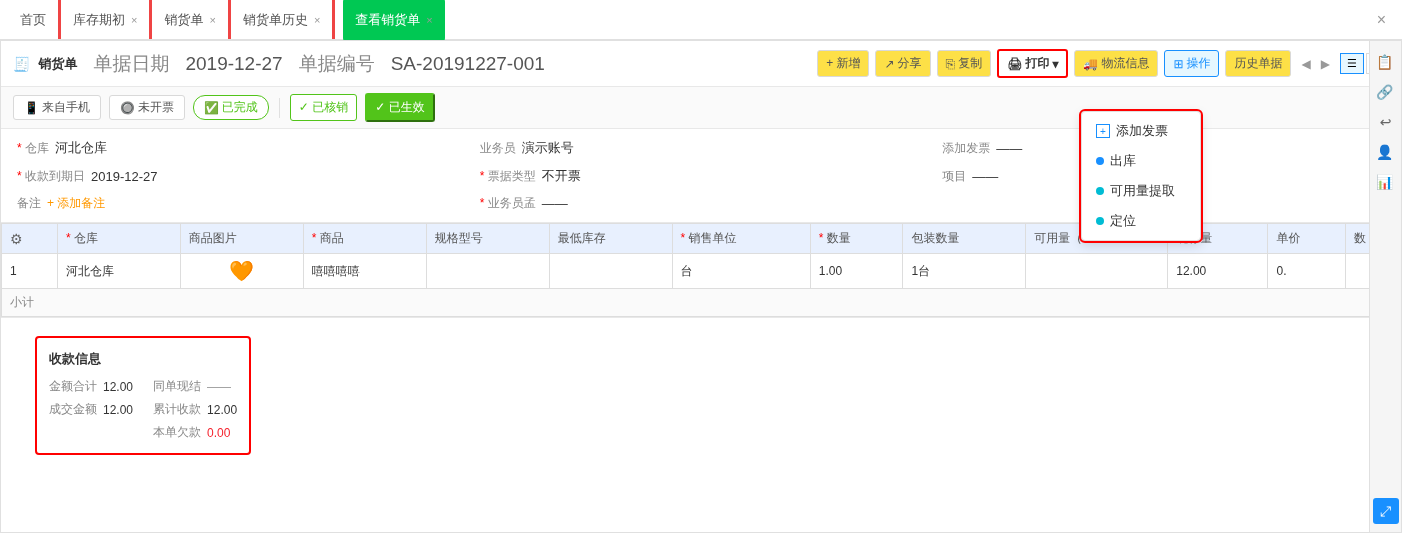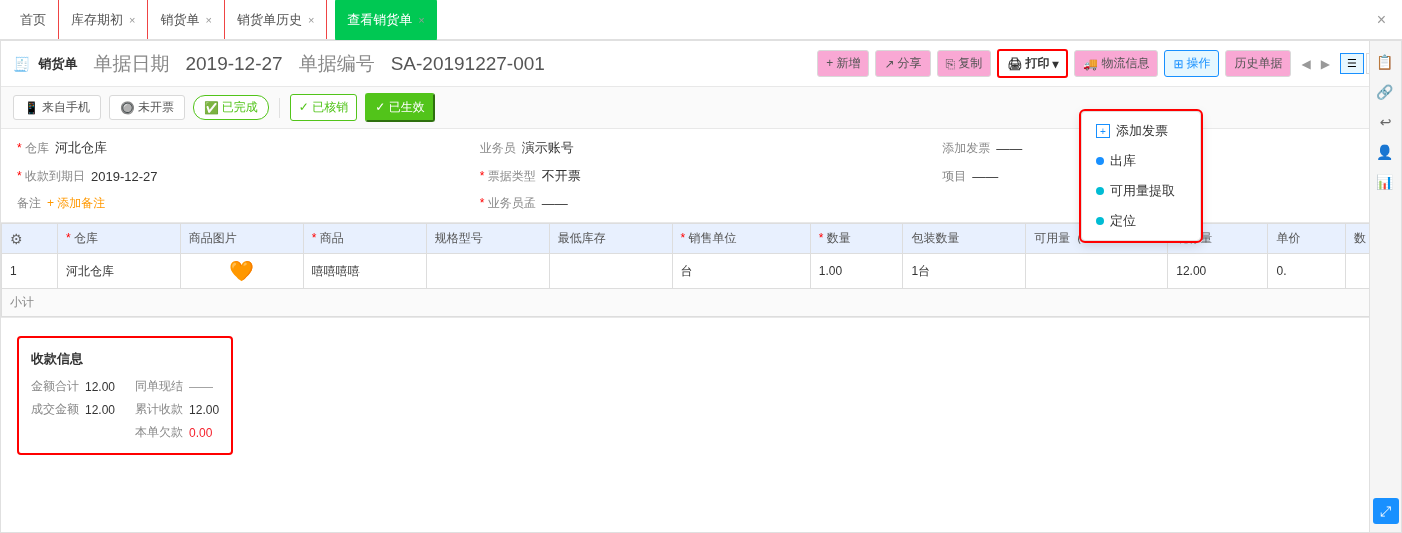--- a/index.html
+++ b/index.html
@@ -6,21 +6,21 @@
     body { font-family: 'Microsoft YaHei', Arial, sans-serif; font-size: 13px; background: #f0f2f5; color: #333; }
 
     
     .tab-bar {
       display: flex; align-items: center; background: #fff;
       border-bottom: 1px solid #e0e0e0; height: 40px; padding: 0 8px;
       position: relative;
     }
     .tab-item {
       display: flex; align-items: center; padding: 0 12px; height: 100%;
-      cursor: pointer; font-size: 13px; color: #555; border-right: 1px solid #ef4444;
+      cursor: pointer; font-size: 13px; color: #555; border-right: 3px solid #ef4444;
       white-space: nowrap;
     }
     .tab-item .tab-close {
       margin-left: 6px; color: #999; font-size: 11px; cursor: pointer;
     }
     .tab-item.highlighted {
       background: #00c853; color: #fff; border-radius: 4px; margin: 0 8px; height: 44px;
       align-self: center; border: none;
     }
     .tab-close-global {
@@ -47,21 +47,21 @@
     .doc-title { font-weight: bold; color: #333; }
     .doc-meta { display: flex; align-items: center; gap: 16px; font-size: 19px; color: #555; }
     .doc-meta-label { color: #888; }
 
     
     .toolbar {
       display: flex; align-items: center; margin-left: auto; gap: 6px;
     }
     .toolbar-btn {
       display: flex; align-items: center; gap: 3px; padding: 4px 8px;
-      border: 1px solid #d9d9d9; border-radius: 3px; background: #f9a8d4;
+      border: 1px solid #d9d9d9; border-radius: 3px; background: #fde047;
       cursor: pointer; font-size: 12px; color: #555; white-space: nowrap;
     }
     .toolbar-btn.highlighted { background: #fff; border: 2px solid red; color: #333; font-weight: bold; }
     .btn-green { background: #52c41a; color: #fff; border-color: #52c41a; border-radius: 3px; padding: 4px 8px; font-size: 12px; cursor: pointer; }
     .btn-outline-green { background: #fff; color: #52c41a; border: 1px solid #52c41a; border-radius: 3px; padding: 4px 8px; font-size: 12px; cursor: pointer; }
 
     
     .action-bar {
       display: flex; align-items: center; padding: 6px 12px;
       border-bottom: 1px solid #e8e8e8; gap: 8px; background: #fafafa;
@@ -314,21 +314,21 @@
           <td>0.</td>
           <td></td>
         </tr>
         <tr class="subtotal">
           <td colspan="13">小计</td>
         </tr>
       </tbody>
     </table>
   </div>
 
-  <div style="padding: 8px 0;">
+  <div style="padding: 8px 18px;">
     <div class="payment-section">
       <div class="payment-title">收款信息</div>
       <div class="payment-grid">
         <div class="pay-row">
           <span class="pay-label">金额合计</span>
           <span class="pay-value">12.00</span>
         </div>
         <div class="pay-row">
           <span class="pay-label">同单现结</span>
           <span class="pay-value gray">——</span>

